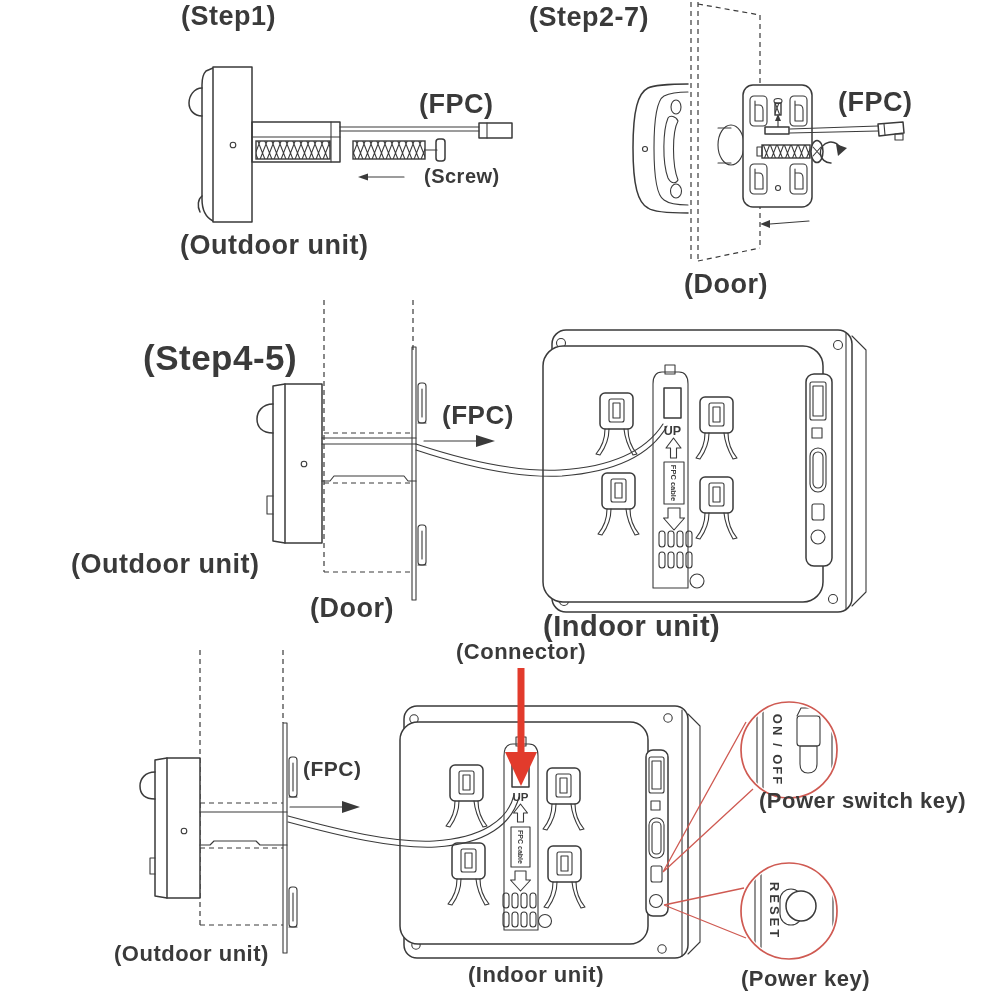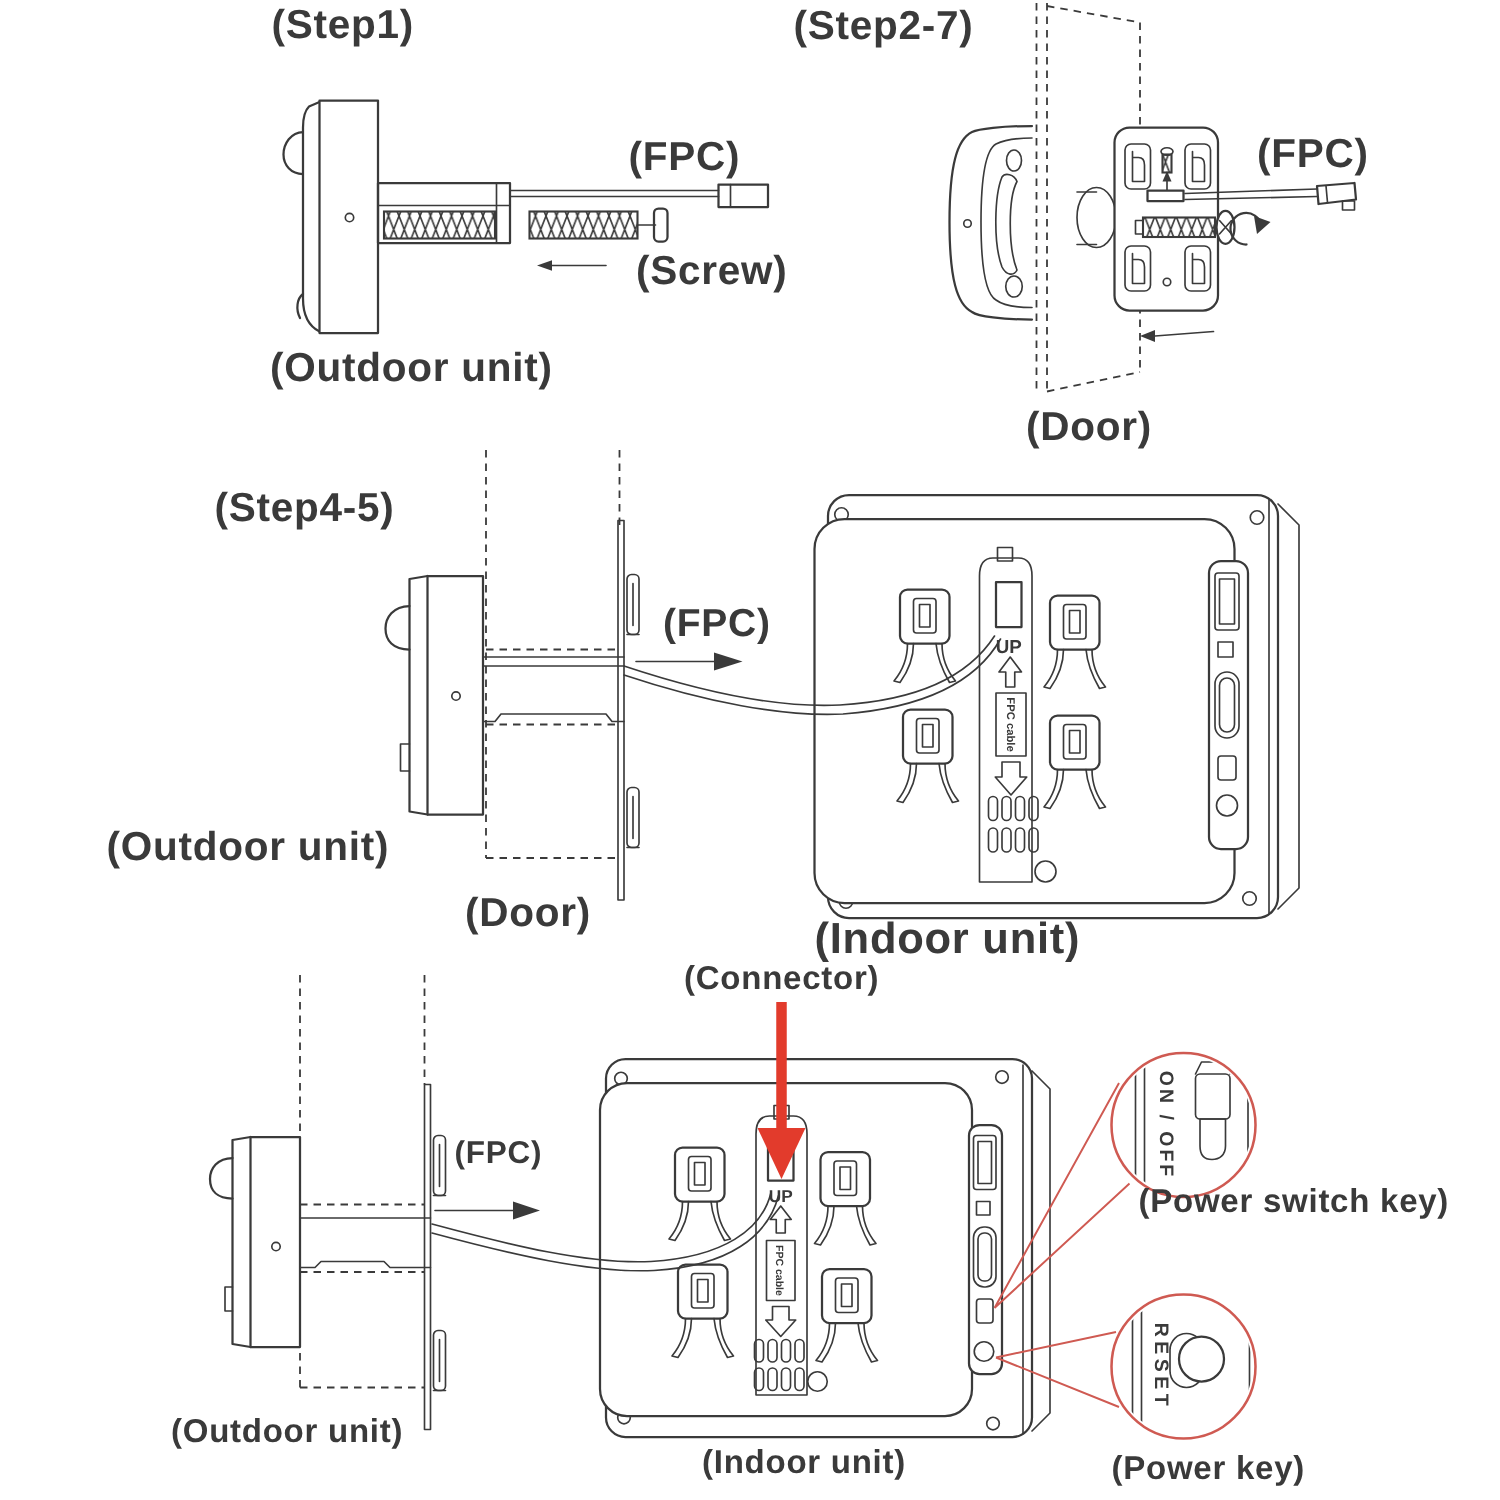--- a/index.html
+++ b/index.html
@@ -281,28 +281,28 @@
       <g>
         <rect x="780" y="889" width="22" height="36" rx="11" class="ln thin"></rect>
         <circle cx="801" cy="906" r="15" class="lnf"></circle>
       </g>
     </g>
   </g>
 </svg>
 
 <div class="lbl" style="left:181px; top:1px;  font-size:27px;">(Step1)</div>
 <div class="lbl" style="left:419px; top:89px; font-size:27px;">(FPC)</div>
-<div class="lbl" style="left:424px; top:165px;font-size:27px;">(Screw)</div>
+<div class="lbl" style="left:424px; top:165px;font-size:20px;">(Screw)</div>
 <div class="lbl" style="left:180px; top:230px;font-size:27px;">(Outdoor unit)</div>
 
 <div class="lbl" style="left:529px; top:2px;  font-size:27px;">(Step2-7)</div>
 <div class="lbl" style="left:838px; top:87px; font-size:27px;">(FPC)</div>
 <div class="lbl" style="left:684px; top:269px;font-size:27px;">(Door)</div>
 
-<div class="lbl" style="left:143px; top:323px;font-size:27px;">(Step4-5)</div>
+<div class="lbl" style="left:143px; top:338px;font-size:35px;">(Step4-5)</div>
 <div class="lbl" style="left:442px; top:400px;font-size:26px;">(FPC)</div>
 <div class="lbl" style="left:71px;  top:549px;font-size:27px;">(Outdoor unit)</div>
 <div class="lbl" style="left:310px; top:593px;font-size:27px;">(Door)</div>
 <div class="lbl" style="left:543px; top:610px;font-size:29px;">(Indoor unit)</div>
 
 <div class="lbl" style="left:456px; top:639px;font-size:22px;">(Connector)</div>
 <div class="lbl" style="left:303px; top:757px;font-size:21px;">(FPC)</div>
 <div class="lbl" style="left:731px; top:788px;font-size:22px;margin-left:28px;">(Power switch key)</div>
 <div class="lbl" style="left:114px; top:941px;font-size:22px;">(Outdoor unit)</div>
 <div class="lbl" style="left:468px; top:962px;font-size:22px;">(Indoor unit)</div>

